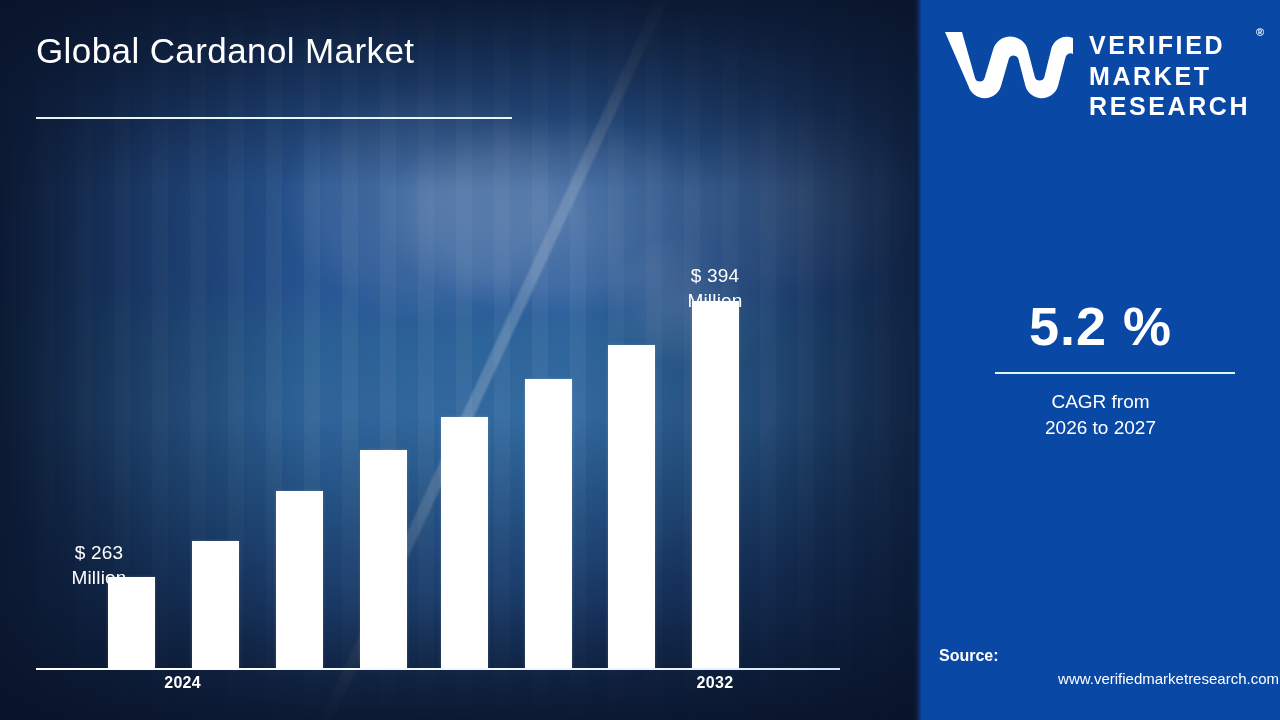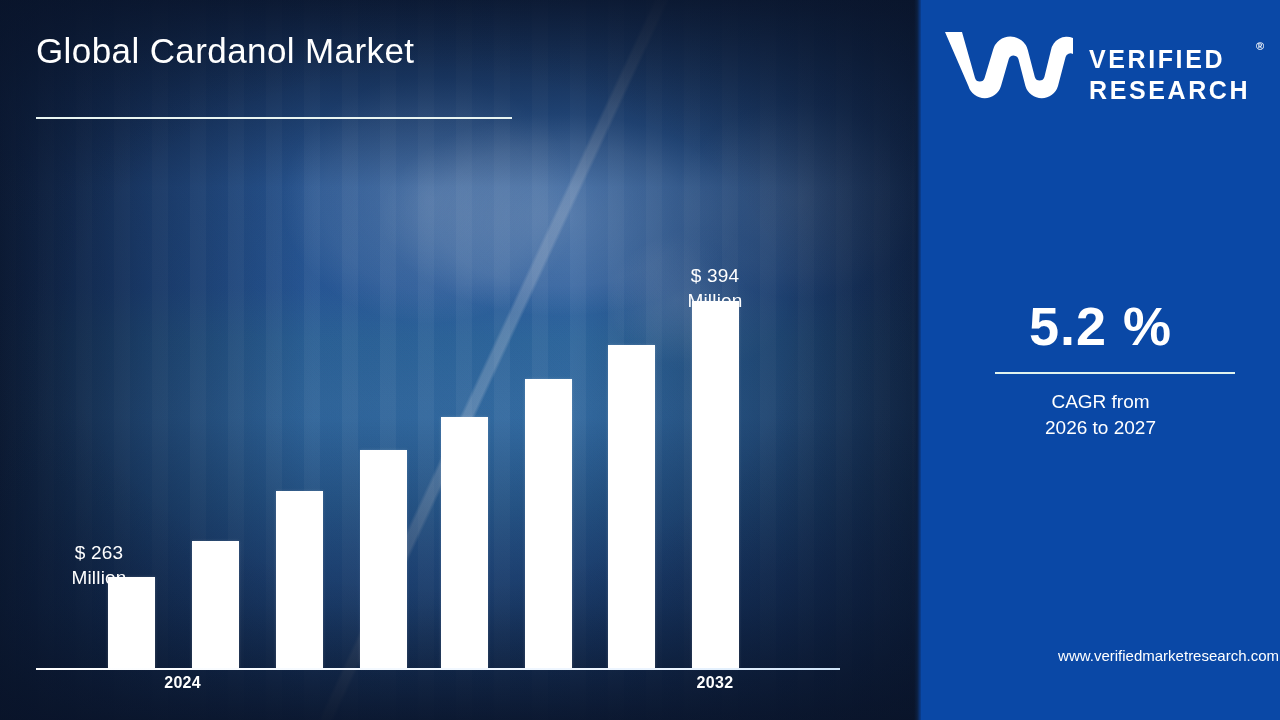--- a/index.html
+++ b/index.html
@@ -96,21 +96,21 @@
     background:#0a48a6;
   }
   .panel-edge{
     position:absolute;left:914px;top:0;width:7px;height:720px;
     background:linear-gradient(90deg,rgba(9,20,42,.0) 0%, #0c1f3f 45%, #0a3f93 100%);
   }
 
   
   .logo{position:absolute;left:22px;top:26px;display:flex;align-items:flex-start;gap:14px;}
   .logo-mark{width:132px;height:78px;flex:none;}
-  .logo-text{position:relative;padding-top:4px;margin-top:14px;}
+  .logo-text{position:relative;padding-top:4px;}
   .logo-text .ln{
     color:#ffffff;font-size:25px;font-weight:700;letter-spacing:2.6px;
     line-height:1.22;white-space:nowrap;
   }
   .reg{
     position:absolute;right:-14px;top:0px;color:#ffffff;font-size:11px;font-weight:700;
   }
 
   
   .cagr-value{
@@ -174,30 +174,32 @@
 
   <div class="panel-edge"></div>
   <div class="right-panel">
 
     <div class="logo">
       <svg class="logo-mark" viewBox="0 0 132 78" aria-hidden="true">
         <path fill="#ffffff" d="M2 6 h17 l13 46 a5 5 0 0 0 9.6 0 L50 24 a18 18 0 0 1 34.8 0 l7 27 a5 5 0 0 0 9.6 0 L108 24 a16 16 0 0 1 22 -12 v16 a5 5 0 0 0 -7.4 3 L115 60 a17 17 0 0 1 -32.6 0 l-7 -27 a5 5 0 0 0 -9.6 0 L58 60 a17 17 0 0 1 -32.6 0 Z"></path>
       </svg>
       <div class="logo-text">
         <div class="ln">VERIFIED</div>
+        <div class="ln">MARKET</div>
         <div class="ln">RESEARCH</div>
         <div class="reg">®</div>
       </div>
     </div>
 
     <div class="cagr-value">5.2 %</div>
     <div class="cagr-rule"></div>
     <div class="cagr-sub">
       <div>CAGR from</div>
       <div>2026 to 2027</div>
     </div>
 
     <div class="source">
+      <div class="s1">Source:</div>
       <div class="s2">www.verifiedmarketresearch.com</div>
     </div>
 
   </div>
 </div>
 
 </body></html>

